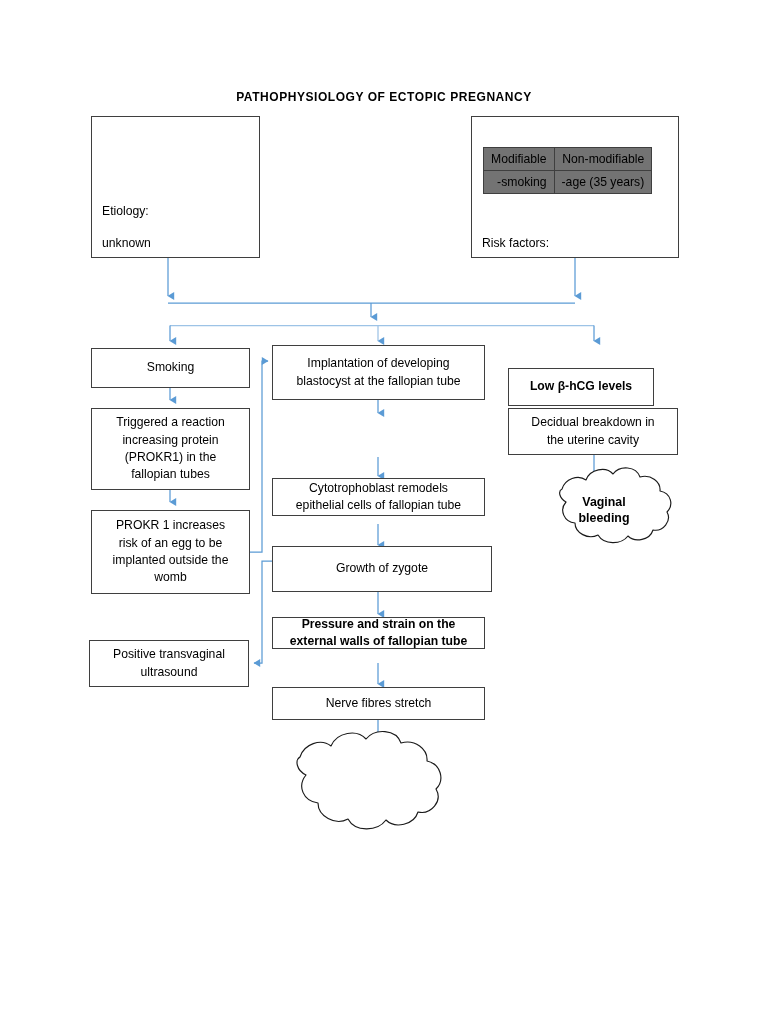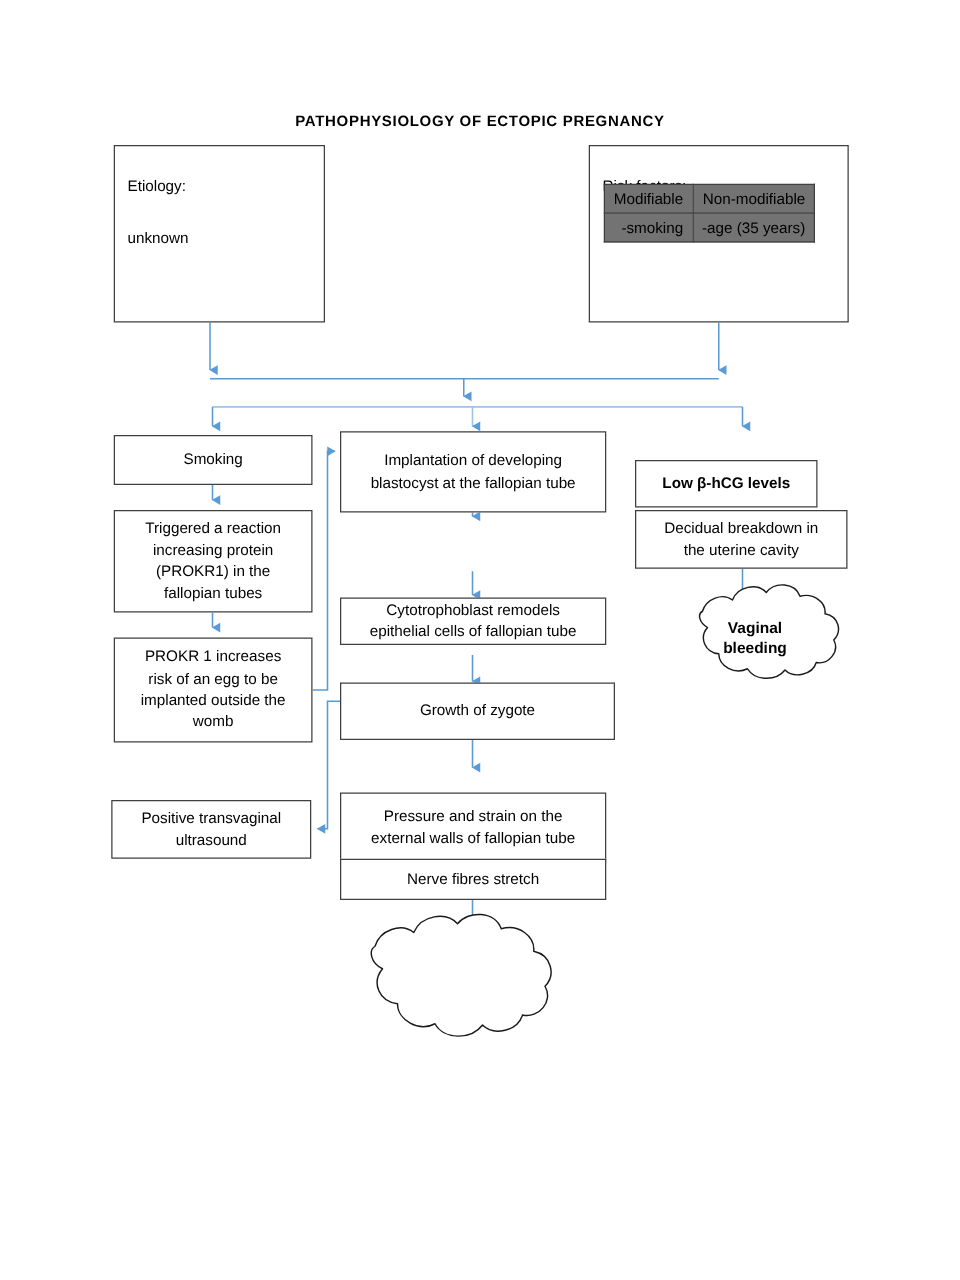--- a/index.html
+++ b/index.html
@@ -43,33 +43,33 @@
     display: flex;
     align-items: center;
     justify-content: center;
     text-align: center;
     font-size: 12.2px;
     line-height: 1.42;
     padding: 2px 6px;
     font-family: "Liberation Sans", sans-serif;
   }
   .node.topleft {
-    align-items: flex-start;
+    align-items: flex-end;
     justify-content: flex-start;
     text-align: left;
-    padding: 24px 10px;
+    padding: 5px 10px;
   }
   .node .lines {
     width: 100%;
   }
   .node .ln {
     display: block;
   }
   .node .ln.gap {
-    margin-top: 24px;
+    margin-top: 14px;
   }
   
   .rf-table {
     position: absolute;
     border-collapse: collapse;
     font-size: 12.2px;
     font-family: "Liberation Sans", sans-serif;
   }
   .rf-table td {
     border: 1.1px solid #3f3f3f;
@@ -234,42 +234,42 @@
     </div>
   </div>
 
   <div class="node" style="left:89px; top:640px; width:160px; height:47px;">
     <div class="lines">
       <span class="ln">Positive transvaginal</span>
       <span class="ln">ultrasound</span>
     </div>
   </div>
 
-  <div class="node" style="left:272px; top:345px; width:213px; height:65px;">
+  <div class="node" style="left:272px; top:345px; width:213px; height:55px;">
     <div class="lines">
       <span class="ln">Implantation of developing</span>
       <span class="ln">blastocyst at the fallopian tube</span>
     </div>
   </div>
 
 
   <div class="node" style="left:272px; top:478px; width:213px; height:38px;">
     <div class="lines">
       <span class="ln">Cytotrophoblast remodels</span>
       <span class="ln">epithelial cells of fallopian tube</span>
     </div>
   </div>
 
   <div class="node" style="left:272px; top:546px; width:220px; height:46px;">
     <div class="lines">
       <span class="ln">Growth of zygote</span>
     </div>
   </div>
 
-  <div class="node" style="left:272px; top:634px; width:213px; height:56px;">
+  <div class="node" style="left:272px; top:617px; width:213px; height:32px;font-weight:bold;">
     <div class="lines">
       <span class="ln">Pressure and strain on the</span>
       <span class="ln">external walls of fallopian tube</span>
     </div>
   </div>
 
   <div class="node" style="left:272px; top:687px; width:213px; height:33px;">
     <div class="lines">
       <span class="ln">Nerve fibres stretch</span>
     </div>

